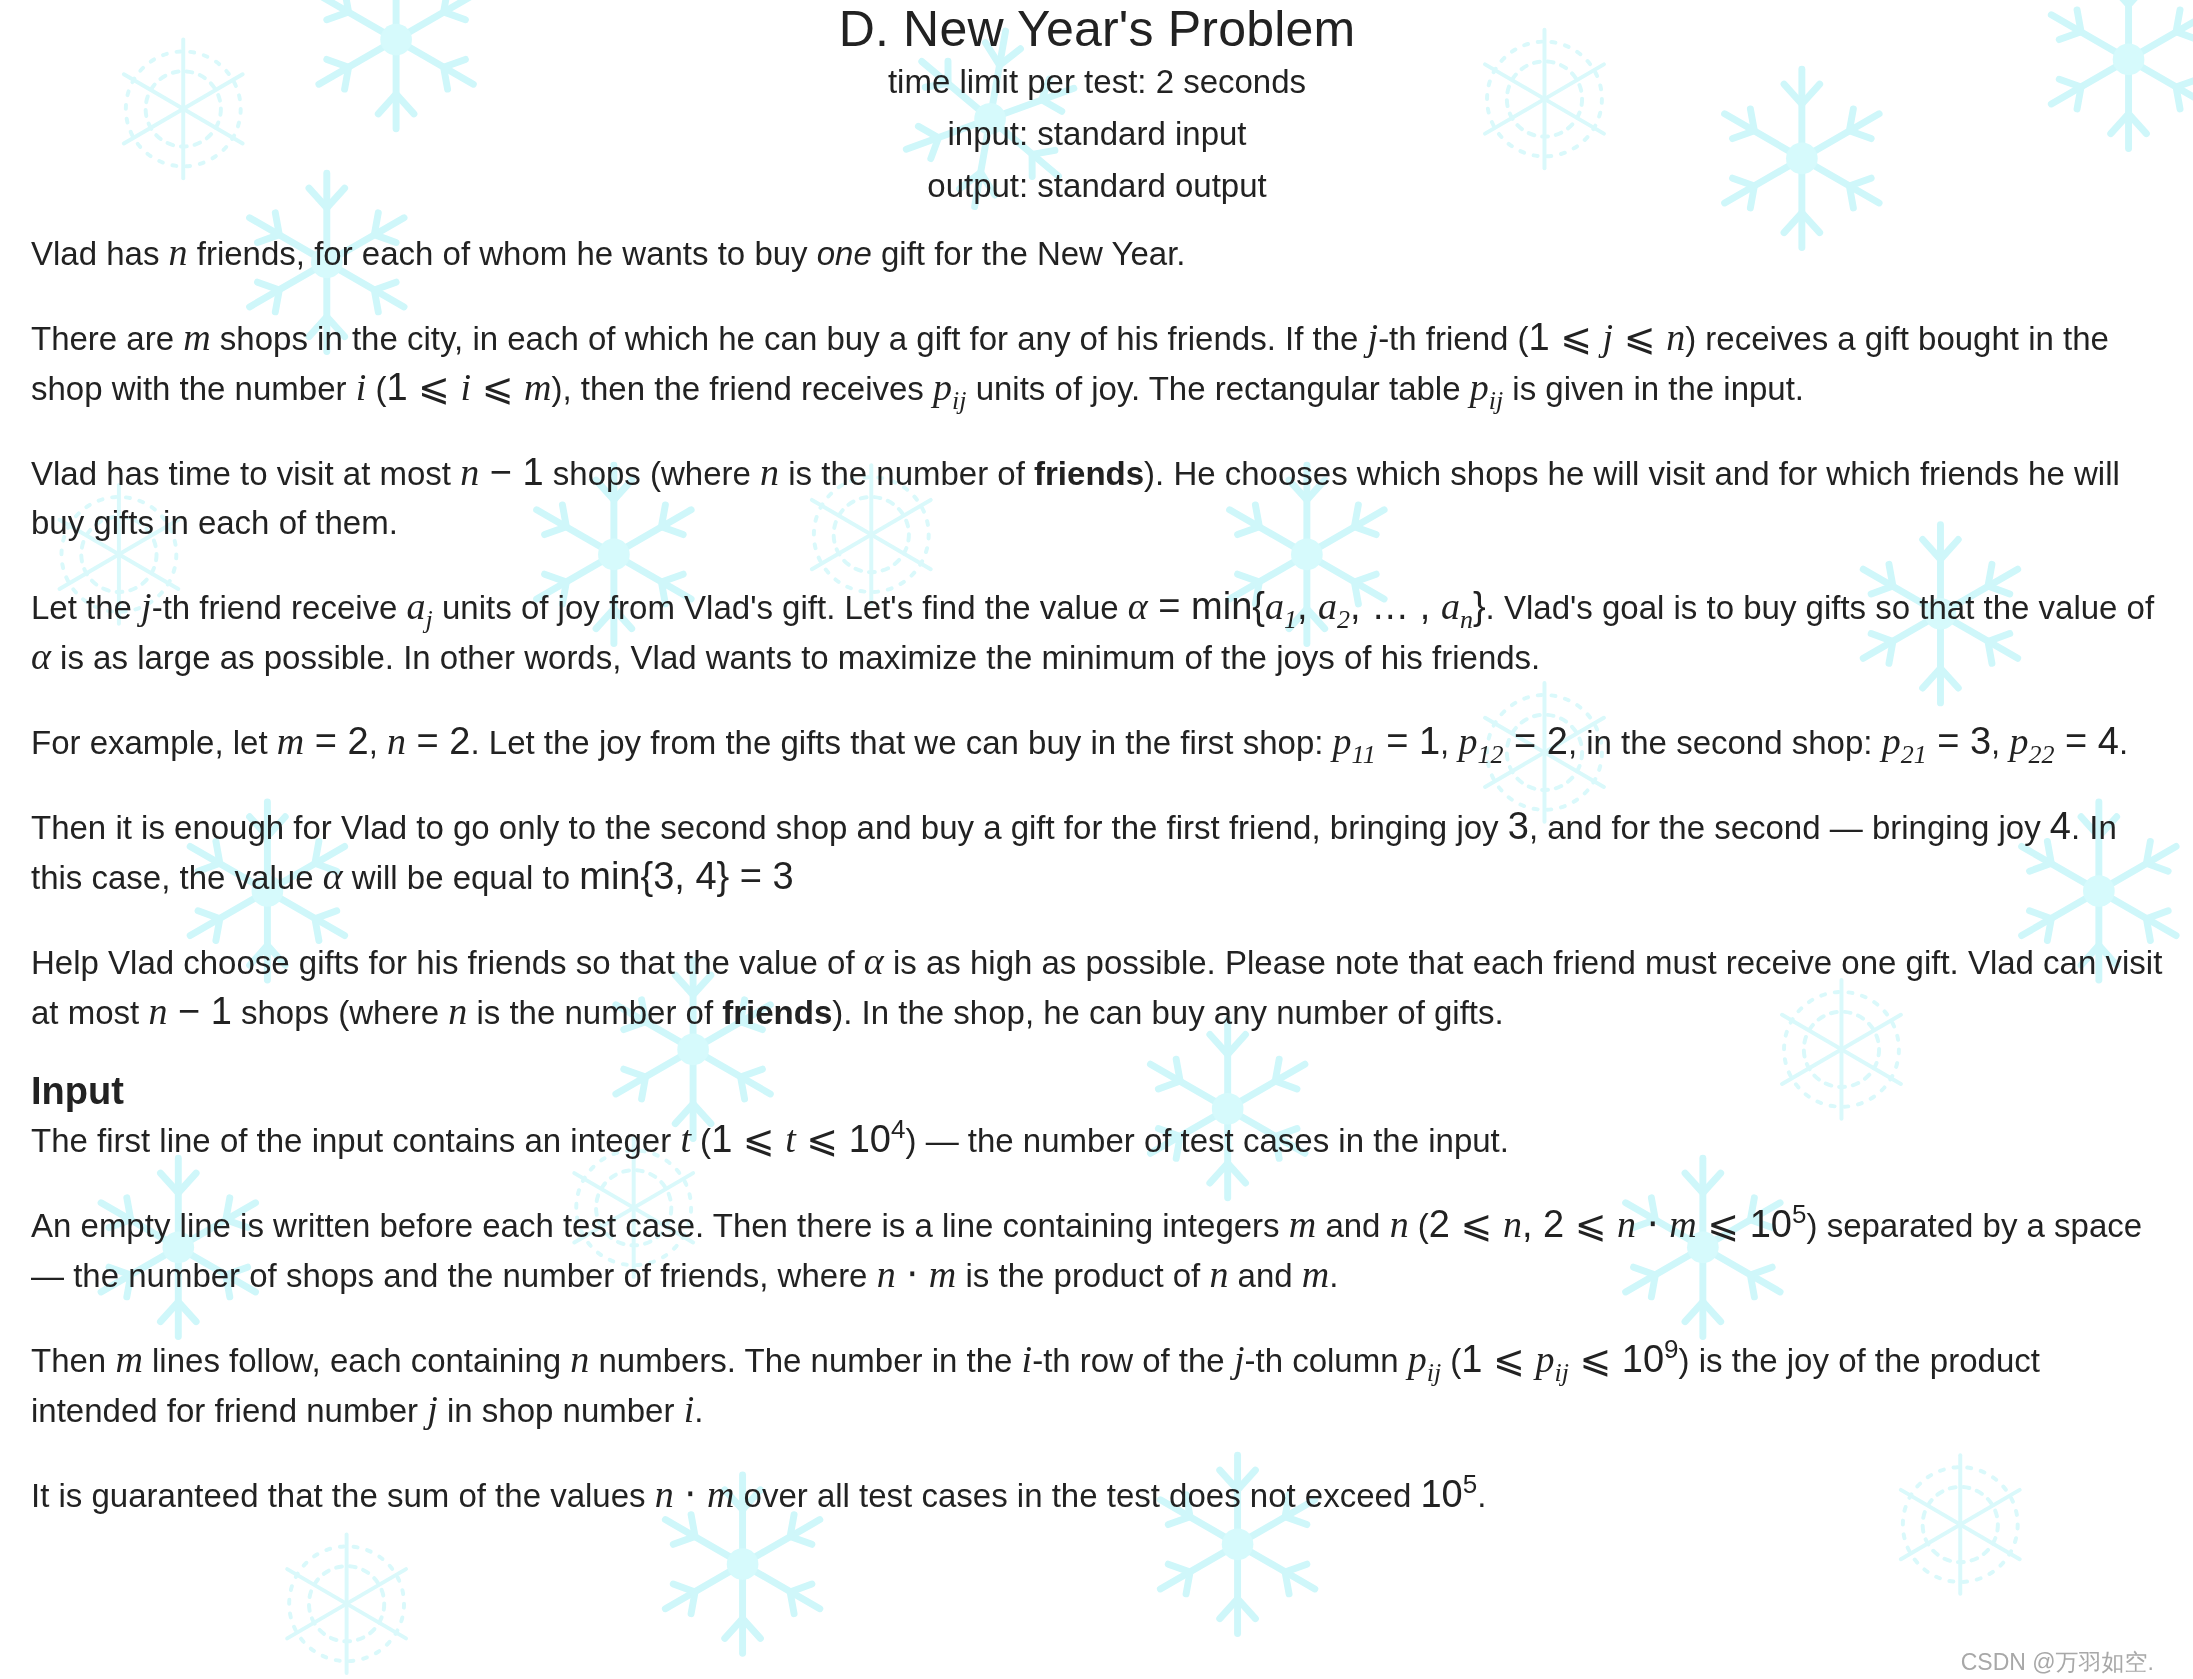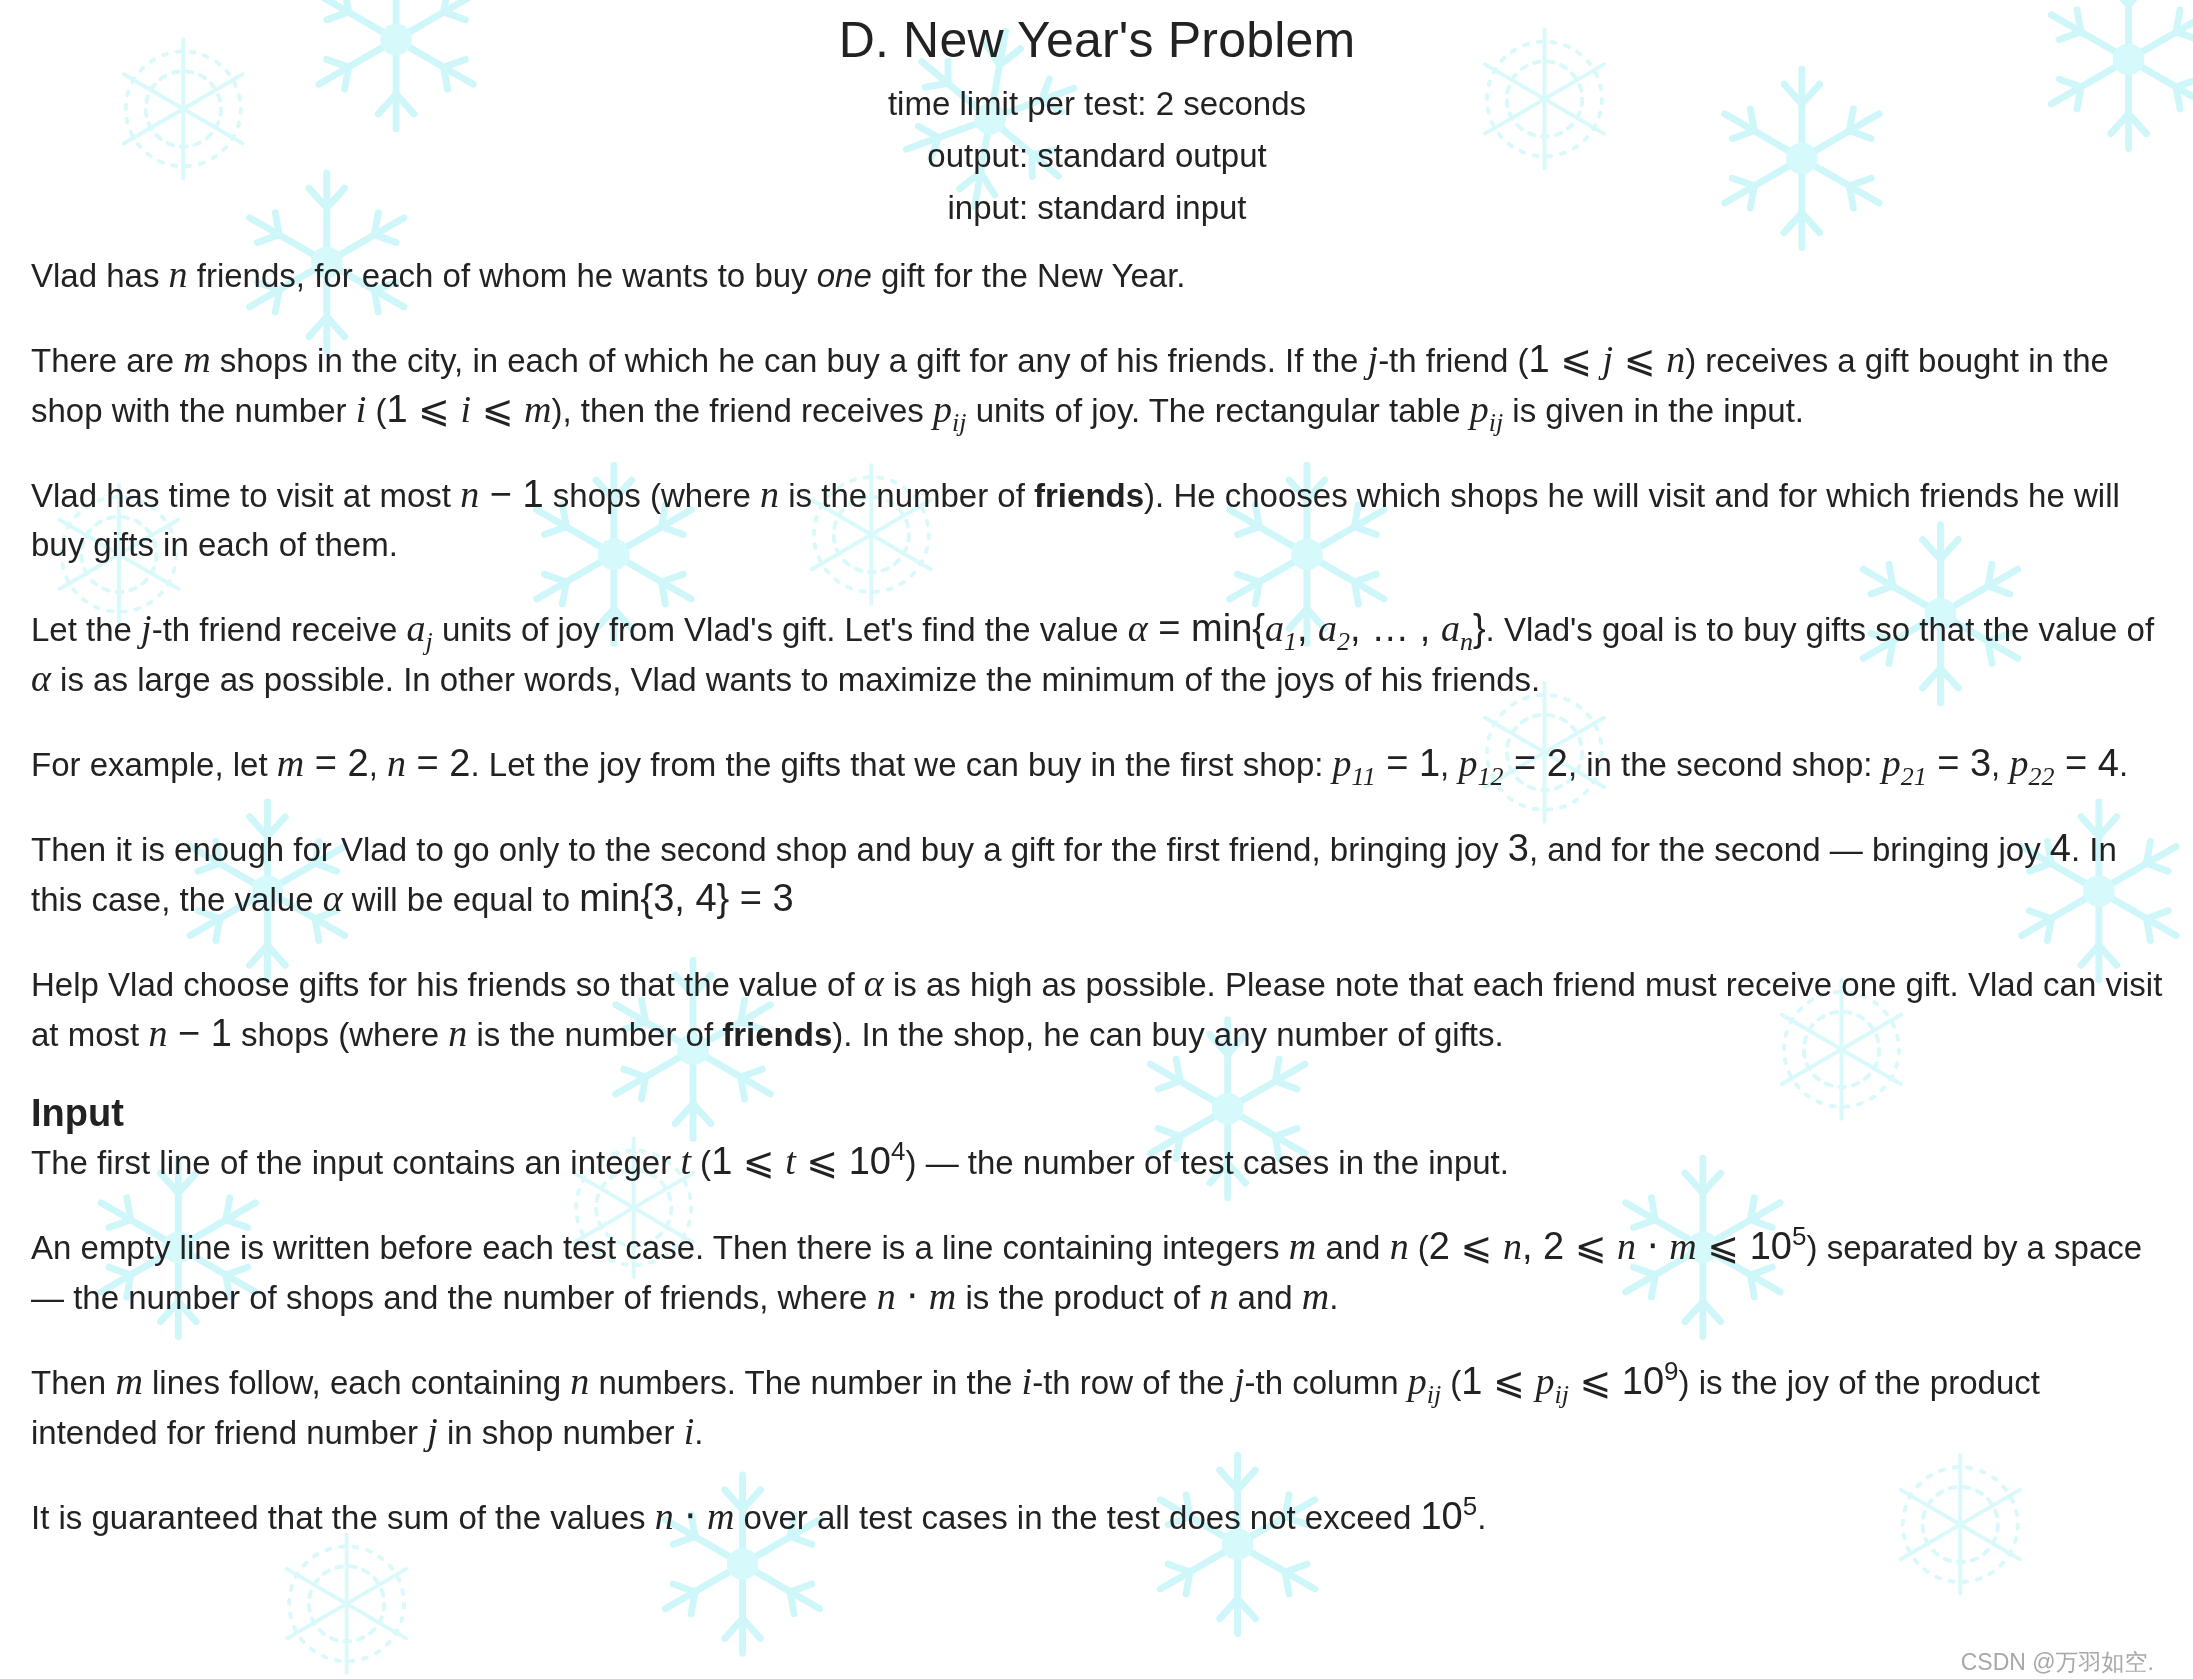--- a/index.html
+++ b/index.html
@@ -5,21 +5,21 @@
   html, body { margin: 0; padding: 0; }
   body {
     width: 2194px; height: 1679px; overflow: hidden; position: relative;
     background: #ffffff;
     font-family: "Liberation Sans", "DejaVu Sans", sans-serif;
     color: #222222;
   }
   .bg { position: absolute; inset: 0; z-index: 0; pointer-events: none; }
   .page { position: relative; z-index: 1; padding: 0 31px; }
   .title {
-    text-align: center; font-size: 50px; line-height: 50px; margin: 15px;
+    text-align: center; font-size: 50px; line-height: 50px; margin: 4px;
     padding-top: 0; font-weight: normal; color: #222222; height: 48px;
     letter-spacing: 0.2px;
   }
   .meta { text-align: center; font-size: 33px; line-height: 52px; }
   .meta div { height: 52px; }
   .para { font-size: 33px; line-height: 49px; margin: 0; }
   .p1 { margin-top: 16px; }
   .gap { margin-top: 35px; }
   .m { font-family: "Liberation Serif", "DejaVu Serif", serif; font-style: italic; font-size: 38px; }
   .mr { font-family: "Liberation Sans", sans-serif; font-size: 38px; }
@@ -80,22 +80,22 @@
   <use href="#flake" x="750" y="1580"></use>
   <use href="#flake" x="1250" y="1560"></use>
   <use href="#flake2" x="1980" y="1540"></use>
   <use href="#flake2" x="350" y="1620"></use>
 </svg>
 
 <div class="page">
   <h1 class="title">D. New Year's Problem</h1>
   <div class="meta">
     <div>time limit per test: 2 seconds</div>
+    <div>input: standard input</div>
     <div>output: standard output</div>
-    <div>input: standard input</div>
   </div>
 
   <p class="para p1"><span>Vlad has </span><span class="m">n</span><span> friends, for each of whom he wants to buy </span><span class="em">one</span><span> gift for the New Year.</span></p>
   <p class="para gap"><span>There are </span><span class="m">m</span><span> shops in the city, in each of which he can buy a gift for any of his friends. If the </span><span class="m">j</span><span>-th friend (</span><span class="mr">1 ⩽ </span><span class="m">j</span><span class="mr"> ⩽ </span><span class="m">n</span><span>) receives a gift bought in the shop with the number </span><span class="m">i</span><span> (</span><span class="mr">1 ⩽ </span><span class="m">i</span><span class="mr"> ⩽ </span><span class="m">m</span><span>), then the friend receives </span><span class="m">p<sub class="m2">ij</sub></span><span> units of joy. The rectangular table </span><span class="m">p<sub class="m2">ij</sub></span><span> is given in the input.</span></p>
   <p class="para gap"><span>Vlad has time to visit at most </span><span class="m">n</span><span class="mr"> − 1</span><span> shops (where </span><span class="m">n</span><span> is the number of </span><span class="b">friends</span><span>). He chooses which shops he will visit and for which friends he will buy gifts in each of them.</span></p>
   <p class="para gap"><span>Let the </span><span class="m">j</span><span>-th friend receive </span><span class="m">a<sub class="m2">j</sub></span><span> units of joy from Vlad's gift. Let's find the value </span><span class="m">α</span><span class="mr"> = min{</span><span class="m">a<sub class="m2">1</sub></span><span class="mr">, </span><span class="m">a<sub class="m2">2</sub></span><span class="mr">, … , </span><span class="m">a<sub class="m2">n</sub></span><span class="mr">}</span><span>. Vlad's goal is to buy gifts so that the value of </span><span class="m">α</span><span> is as large as possible. In other words, Vlad wants to maximize the minimum of the joys of his friends.</span></p>
   <p class="para gap"><span>For example, let </span><span class="m">m</span><span class="mr"> = 2</span><span>, </span><span class="m">n</span><span class="mr"> = 2</span><span>. Let the joy from the gifts that we can buy in the first shop: </span><span class="m">p<sub class="m2">11</sub></span><span class="mr"> = 1</span><span>, </span><span class="m">p<sub class="m2">12</sub></span><span class="mr"> = 2</span><span>, in the second shop: </span><span class="m">p<sub class="m2">21</sub></span><span class="mr"> = 3</span><span>, </span><span class="m">p<sub class="m2">22</sub></span><span class="mr"> = 4</span><span>.</span></p>
   <p class="para gap"><span>Then it is enough for Vlad to go only to the second shop and buy a gift for the first friend, bringing joy </span><span class="mr">3</span><span>, and for the second — bringing joy </span><span class="mr">4</span><span>. In this case, the value </span><span class="m">α</span><span> will be equal to </span><span class="mr">min{3, 4} = 3</span></p>
   <p class="para gap"><span>Help Vlad choose gifts for his friends so that the value of </span><span class="m">α</span><span> is as high as possible. Please note that each friend must receive one gift. Vlad can visit at most </span><span class="m">n</span><span class="mr"> − 1</span><span> shops (where </span><span class="m">n</span><span> is the number of </span><span class="b">friends</span><span>). In the shop, he can buy any number of gifts.</span></p>
 

